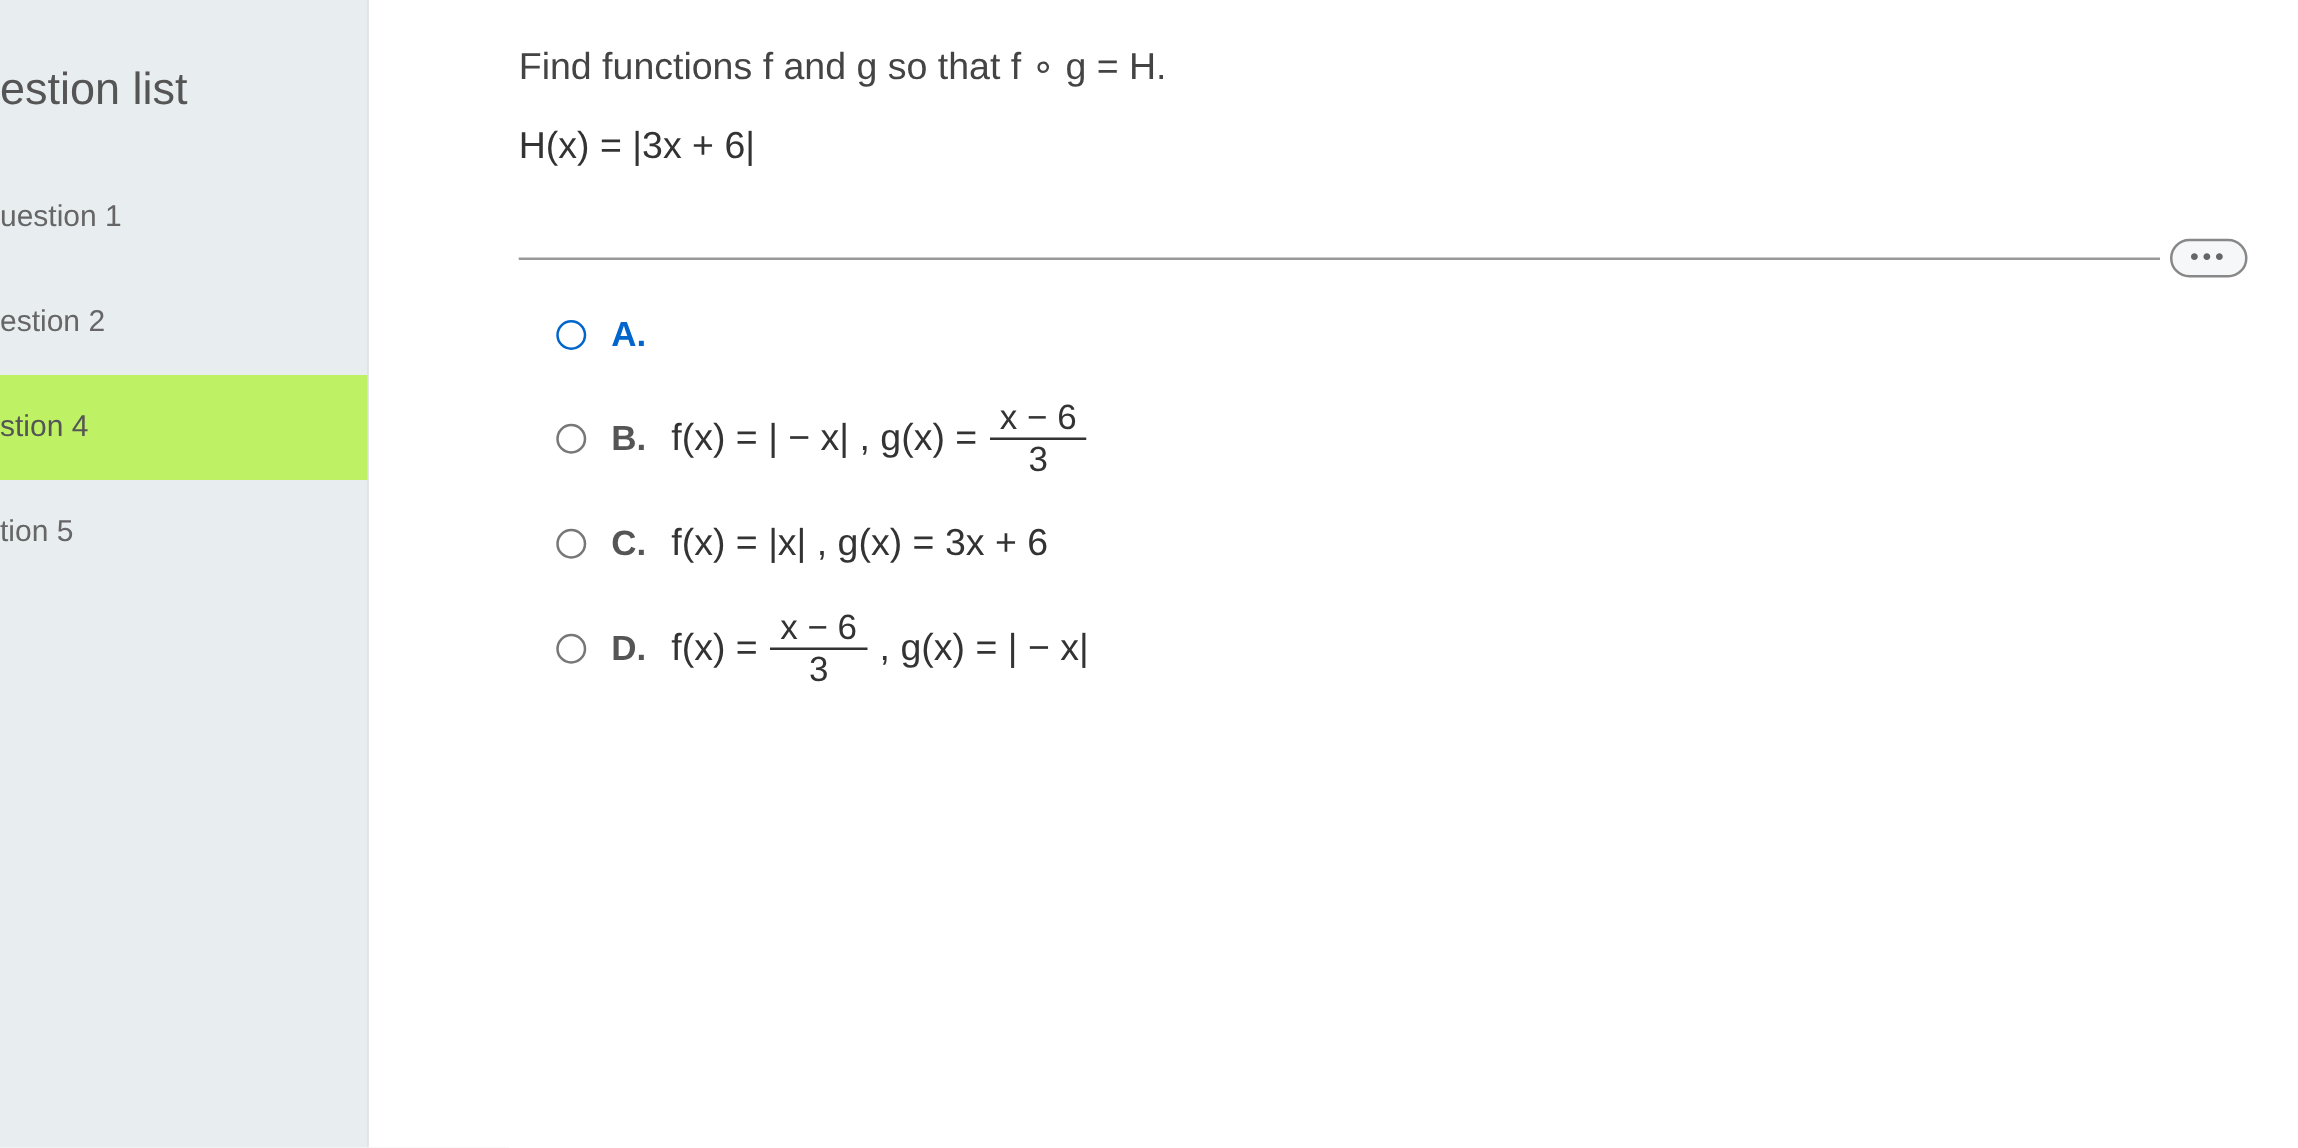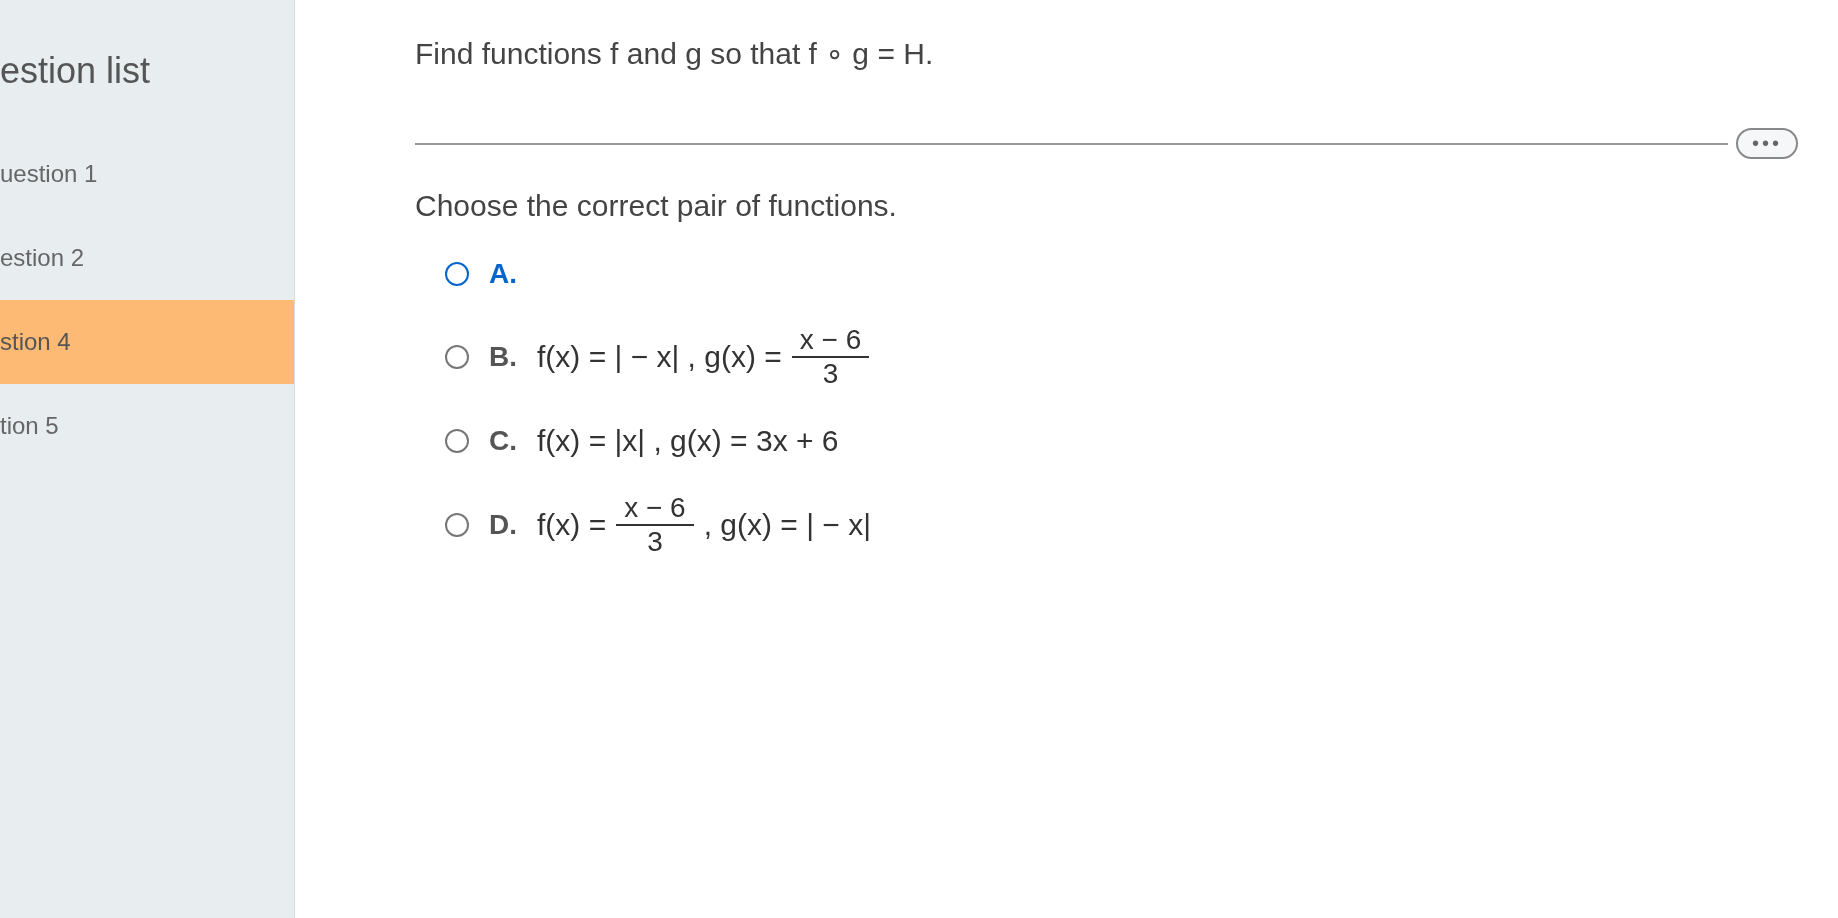--- a/index.html
+++ b/index.html
@@ -27,21 +27,21 @@
       padding: 20px 10px 40px 0;
       font-weight: normal;
     }
     .sidebar-item {
       font-size: 24px;
       color: #666;
       padding: 28px 10px 28px 0;
       cursor: pointer;
     }
     .sidebar-item.active {
-      background: #fdba74;
+      background: #bef264;
       color: #555;
     }
     .collapse-btn {
       position: absolute;
       left: 300px;
       top: 55px;
       font-size: 44px;
       color: #444;
       cursor: pointer;
       font-weight: bold;
@@ -160,28 +160,28 @@
   <svg width="40" height="40" viewBox="0 0 40 40">
     <line x1="4" y1="6" x2="4" y2="34" stroke="#333" stroke-width="4"></line>
     <line x1="10" y1="20" x2="36" y2="20" stroke="#333" stroke-width="4"></line>
     <polyline points="20,8 8,20 20,32" fill="none" stroke="#333" stroke-width="4"></polyline>
   </svg>
 </button>
 
 <div class="main">
   <div class="question-header">
     <div>Find functions f and g so that f ∘ g = H.</div>
+    <div class="formula">H(x) = |3x + 6|</div>
   </div>
 
   <div class="divider-row">
     <div class="divider-line"></div>
     <div class="more-btn">•••</div>
   </div>
 
-  <div class="instruction">Choose the correct pair of functions.</div>
 
   <div class="options">
 
     <div class="option-row">
       <div class="radio"></div>
       <div class="option-label">A.</div>
     </div>
 
     <div class="option-row">
       <div class="radio gray"></div>

